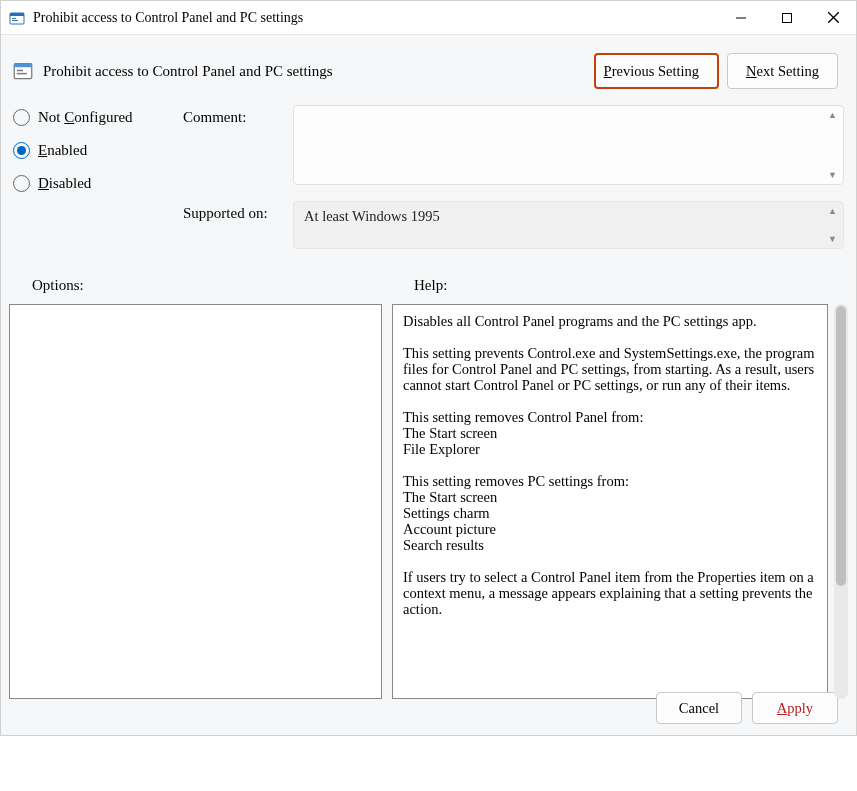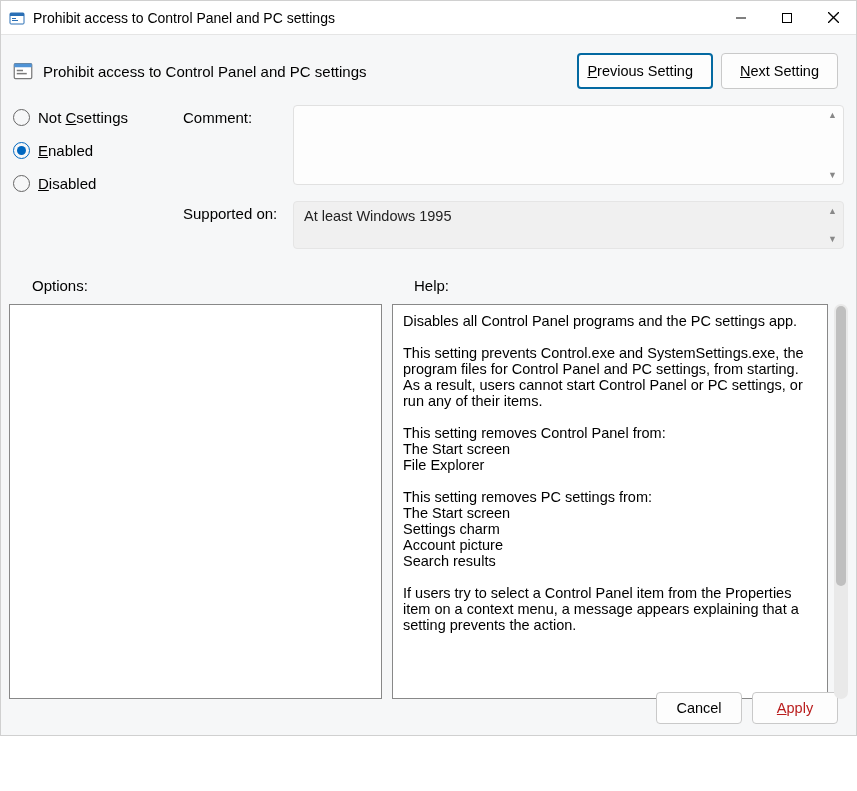--- a/index.html
+++ b/index.html
@@ -1,30 +1,30 @@
 <!DOCTYPE html>
 <html><head>
 <meta charset="utf-8">
 <style>
   * { box-sizing: border-box; }
   html, body { margin:0; padding:0; width:857px; height:791px; font-family:"Segoe UI",Arial,sans-serif; font-size:14.5px; color:#000; background:#fff; overflow:hidden; }
-  .window { width:857px; height:736px; display:flex; flex-direction:column; background:#f6f7f8; border:1px solid #d0d0d0; }
+  .window { width:857px; height:736px; display:flex; flex-direction:column; background:#f6f7f8; border:1px solid #d0d0d0;font-family:Liberation Serif, serif; }
   
   .titlebar { height:34px; background:#fff; display:flex; align-items:center; padding-left:8px; border-bottom:1px solid #e5e5e5; }
   .tb-icon { width:16px; height:16px; margin-right:8px; }
   .tb-title { flex:0 1 auto; font-size:14px; }
   .tb-spacer { flex:1; }
   .tb-btn { width:46px; height:34px; display:flex; align-items:center; justify-content:center; }
   
   .header-row { display:flex; align-items:center; padding:18px 18px 10px 12px; }
   .hdr-icon { width:20px; height:20px; margin-right:10px; }
   .hdr-title { font-size:15px; }
   .hdr-spacer { flex:1; }
   .nav-btn { height:36px; padding:0 18px; margin-left:8px; background:#fdfdfd; border:1px solid #c9c9c9; border-radius:4px; font-size:14.5px; display:flex; align-items:center; cursor:default; }
-  .nav-btn.primary { border:2px solid #0369a1;padding-left:8px; }
+  .nav-btn.primary { border:2px solid #c2410c;padding-left:8px; }
   .mnemonic { text-decoration:underline; }
   
   .config { display:flex; padding:6px 12px 0 12px; }
   .state-col { width:170px; display:flex; flex-direction:column; gap:16px; padding-top:4px; }
   .radio { display:flex; align-items:center; gap:8px; font-size:15px; }
   .radio .dot { width:17px; height:17px; border:1.5px solid #666; border-radius:50%; display:flex; align-items:center; justify-content:center; }
   .radio.selected .dot { border-color:#0067c0; }
   .radio.selected .dot::after { content:""; width:9px; height:9px; background:#0067c0; border-radius:50%; }
   .meta-col { flex:1; display:flex; flex-direction:column; }
   .meta-row { display:flex; margin-bottom:6px; }
@@ -100,21 +100,21 @@
     </div>
     <div class="nav-btn">
       <span><span class="mnemonic">N</span><span>ext Setting</span></span>
     </div>
   </div>
 
   <div class="config">
     <div class="state-col">
       <div class="radio">
         <span class="dot"></span>
-        <span><span>Not </span><span class="mnemonic">C</span><span>settings</span></span>
+        <span><span>Not </span><span class="mnemonic">C</span><span>onfigured</span></span>
       </div>
       <div class="radio selected">
         <span class="dot"></span>
         <span><span class="mnemonic">E</span><span>nabled</span></span>
       </div>
       <div class="radio">
         <span class="dot"></span>
         <span><span class="mnemonic">D</span><span>isabled</span></span>
       </div>
     </div>

